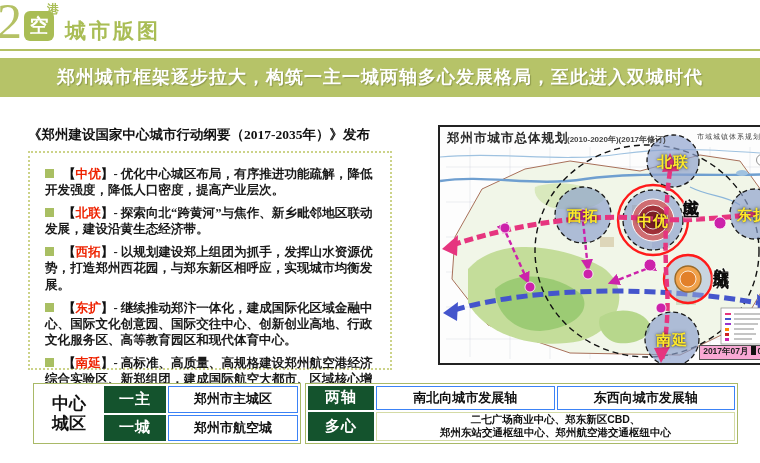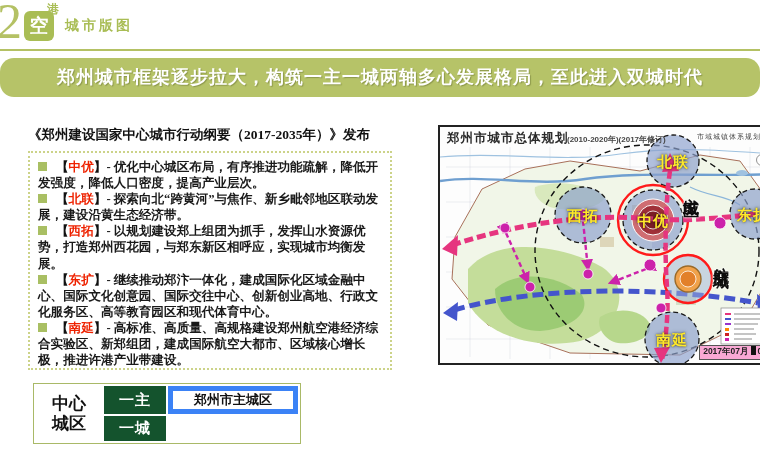--- a/index.html
+++ b/index.html
@@ -6,35 +6,35 @@
   .page{position:relative;width:760px;height:463px;background:#ffffff;overflow:hidden;
         font-family:"Liberation Sans","DejaVu Sans",sans-serif;color:#1a1a1a;}
 
   
   .hdr-num{position:absolute;left:-3px;top:-4px;font-family:"Liberation Serif","DejaVu Serif",serif;
            font-size:50px;line-height:1;color:#b4c164;}
   .hdr-logo{position:absolute;left:24px;top:11px;width:30px;height:30px;background:#a9bd55;
             border-radius:6px;display:flex;align-items:center;justify-content:center;
             color:#fff;font-weight:bold;font-size:19px;}
   .hdr-logo-small{position:absolute;left:47px;top:1px;font-size:12px;font-weight:bold;color:#a9bd55;}
-  .hdr-title{position:absolute;left:65px;top:17px;font-size:14px;font-weight:bold;
+  .hdr-title{position:absolute;left:65px;top:17px;font-size:21px;font-weight:bold;
              color:#a9bd55;letter-spacing:3px;}
   .hdr-line{position:absolute;left:0;top:49px;width:760px;border-top:2px solid #b4c164;}
 
   
   .banner{position:absolute;left:0;top:58px;width:760px;height:39px;background:#b6c368;
           color:#fff;font-weight:bold;font-size:18px;line-height:39px;text-align:center;
-          letter-spacing:1px;text-shadow:1px 1px 1px rgba(90,100,40,.45);border-radius:14px;}
+          letter-spacing:1px;text-shadow:1px 1px 1px rgba(90,100,40,.45);}
 
   
   .lp{position:absolute;left:28px;top:126px;width:364px;font-family:Liberation Serif, serif;}
   .lp-title{font-size:13.5px;font-weight:bold;color:#111;white-space:nowrap;}
   .lp-box{margin-top:7px;box-sizing:border-box;width:364px;height:219px;
           border:2px dotted #ccd389;padding:6px 8px;}
-  .bullet{margin:0;font-size:12.6px;font-weight:bold;line-height:16.1px;color:#1a1a1a;}
+  .bullet{margin:7px;font-size:12.6px;font-weight:bold;line-height:16.1px;color:#1a1a1a;}
   .sq{display:inline-block;width:9px;height:9px;background:#a9bf63;margin-right:9px;}
   .term{color:#ee2200;}
   .bkt{color:#111;}
 
   
   .map{position:absolute;left:400px;top:125px;width:338px;height:240px;box-sizing:border-box;
        border:2px solid #222;background:#fdfdfd;margin-left:38px;}
   .map svg{position:absolute;left:0;top:0;}
   .m-title{position:absolute;left:7px;top:3px;font-size:12.5px;font-weight:bold;color:#2a2a2a;letter-spacing:1px;}
   .m-sub{position:absolute;left:127px;top:7px;font-size:8px;font-weight:bold;color:#444;}
@@ -48,21 +48,21 @@
   .m-date .blk{display:inline-block;width:5px;height:9px;background:#111;}
 
   
   .tbl{position:absolute;top:383px;height:61px;box-sizing:border-box;border:1px solid #a9b967;
        background:#fff;padding:2px;display:grid;gap:2px;}
   .tbl-left{left:33px;width:268px;grid-template-columns:66px 62px 1fr;grid-template-rows:1fr 1fr;}
   .tbl-right{left:305px;width:433px;grid-template-columns:66px 1fr 1fr;grid-template-rows:1fr 1fr;}
   .cell{display:flex;align-items:center;justify-content:center;text-align:center;}
   .cell-head{grid-row:span 2;flex-direction:column;font-size:17px;font-weight:bold;color:#111;line-height:1.15;}
   .cell-key{background:#14532d;color:#fff;font-weight:bold;font-size:15px;letter-spacing:1px;}
-  .cell-val{border:5px solid #3b82f6;font-size:13px;font-weight:600;color:#111;}
+  .cell-val{border:1px solid #3b82f6;font-size:13px;font-weight:600;color:#111;}
   .cell-span{grid-column:span 2;flex-direction:column;font-size:10.5px;font-weight:600;
              color:#111;line-height:1.3;border:1px solid #d4dba6;}
 </style>
 </head>
 <body>
 
 <div class="page">
 
   <div class="hdr-num">2</div>
   <div class="hdr-logo">
@@ -212,16 +212,27 @@
   </div>
 
   <div class="tbl tbl-left">
     <div class="cell cell-head">
       <span>中心</span>
       <span>城区</span>
     </div>
     <div class="cell cell-key">一主</div>
     <div class="cell cell-val">郑州市主城区</div>
     <div class="cell cell-key">一城</div>
-  </div>
-
+    <div class="cell cell-val">郑州市航空城</div>
+  </div>
+
+  <div class="tbl tbl-right">
+    <div class="cell cell-key">两轴</div>
+    <div class="cell cell-val">南北向城市发展轴</div>
+    <div class="cell cell-val">东西向城市发展轴</div>
+    <div class="cell cell-key">多心</div>
+    <div class="cell cell-span">
+      <span>二七广场商业中心、郑东新区CBD、</span>
+      <span>郑州东站交通枢纽中心、郑州航空港交通枢纽中心</span>
+    </div>
+  </div>
 
 </div>
 
 </body></html>

